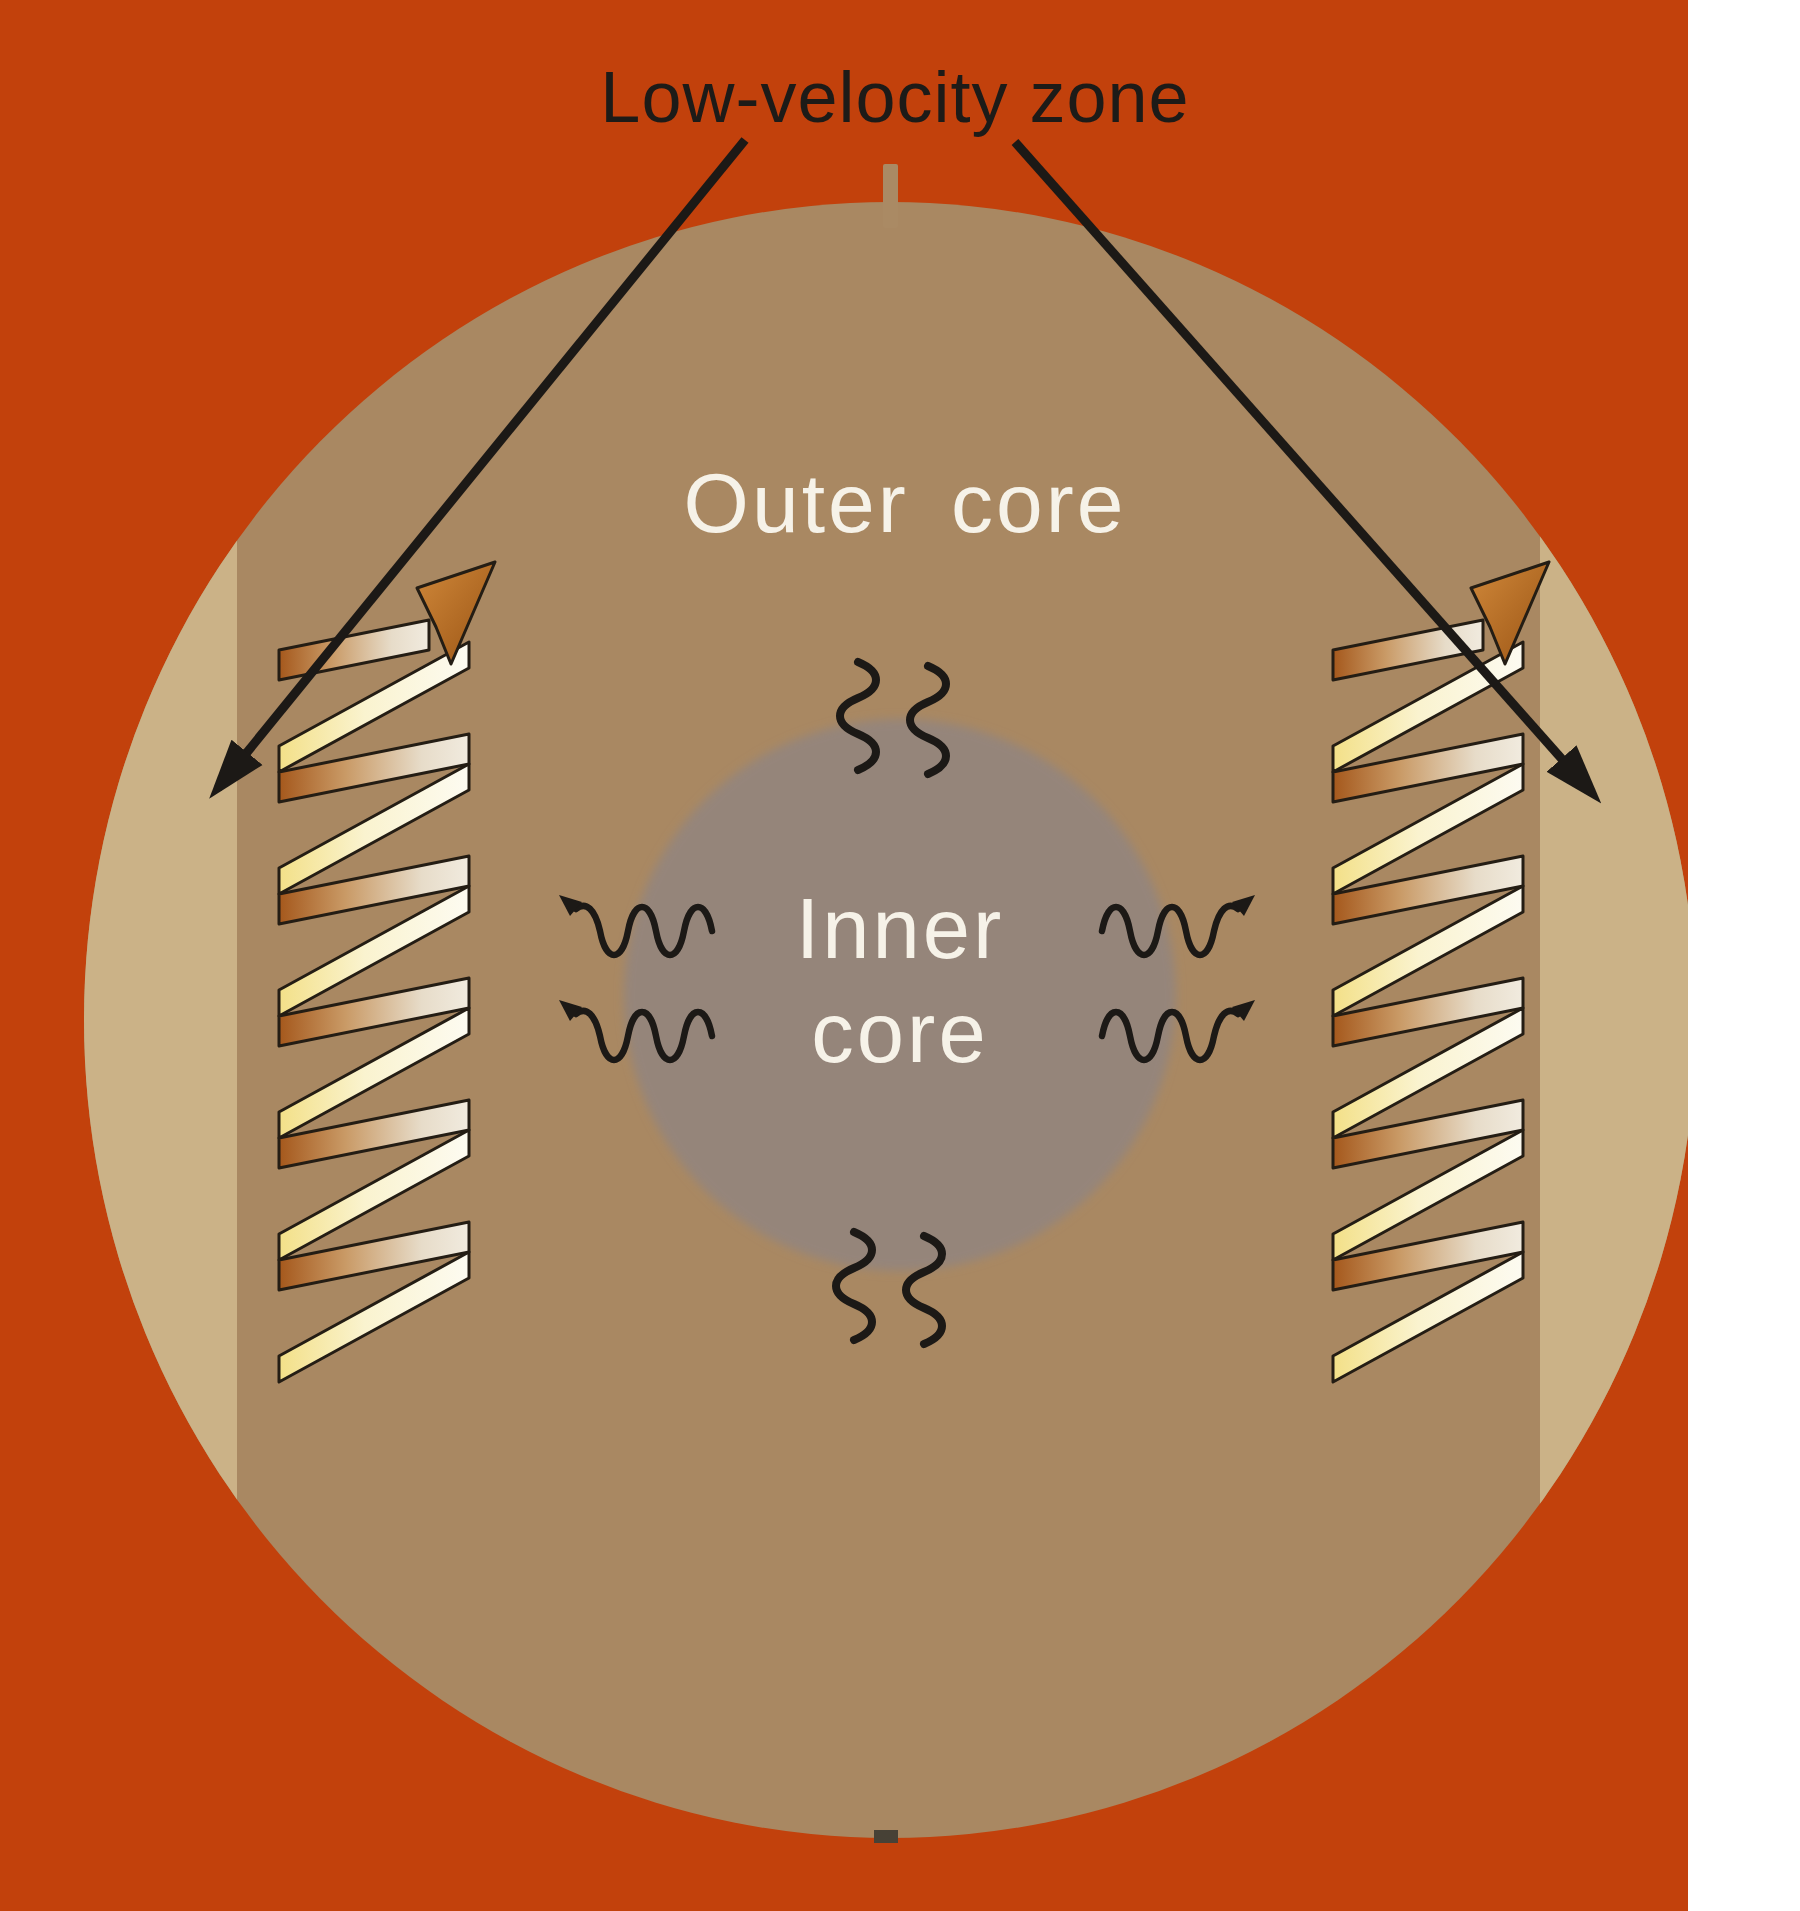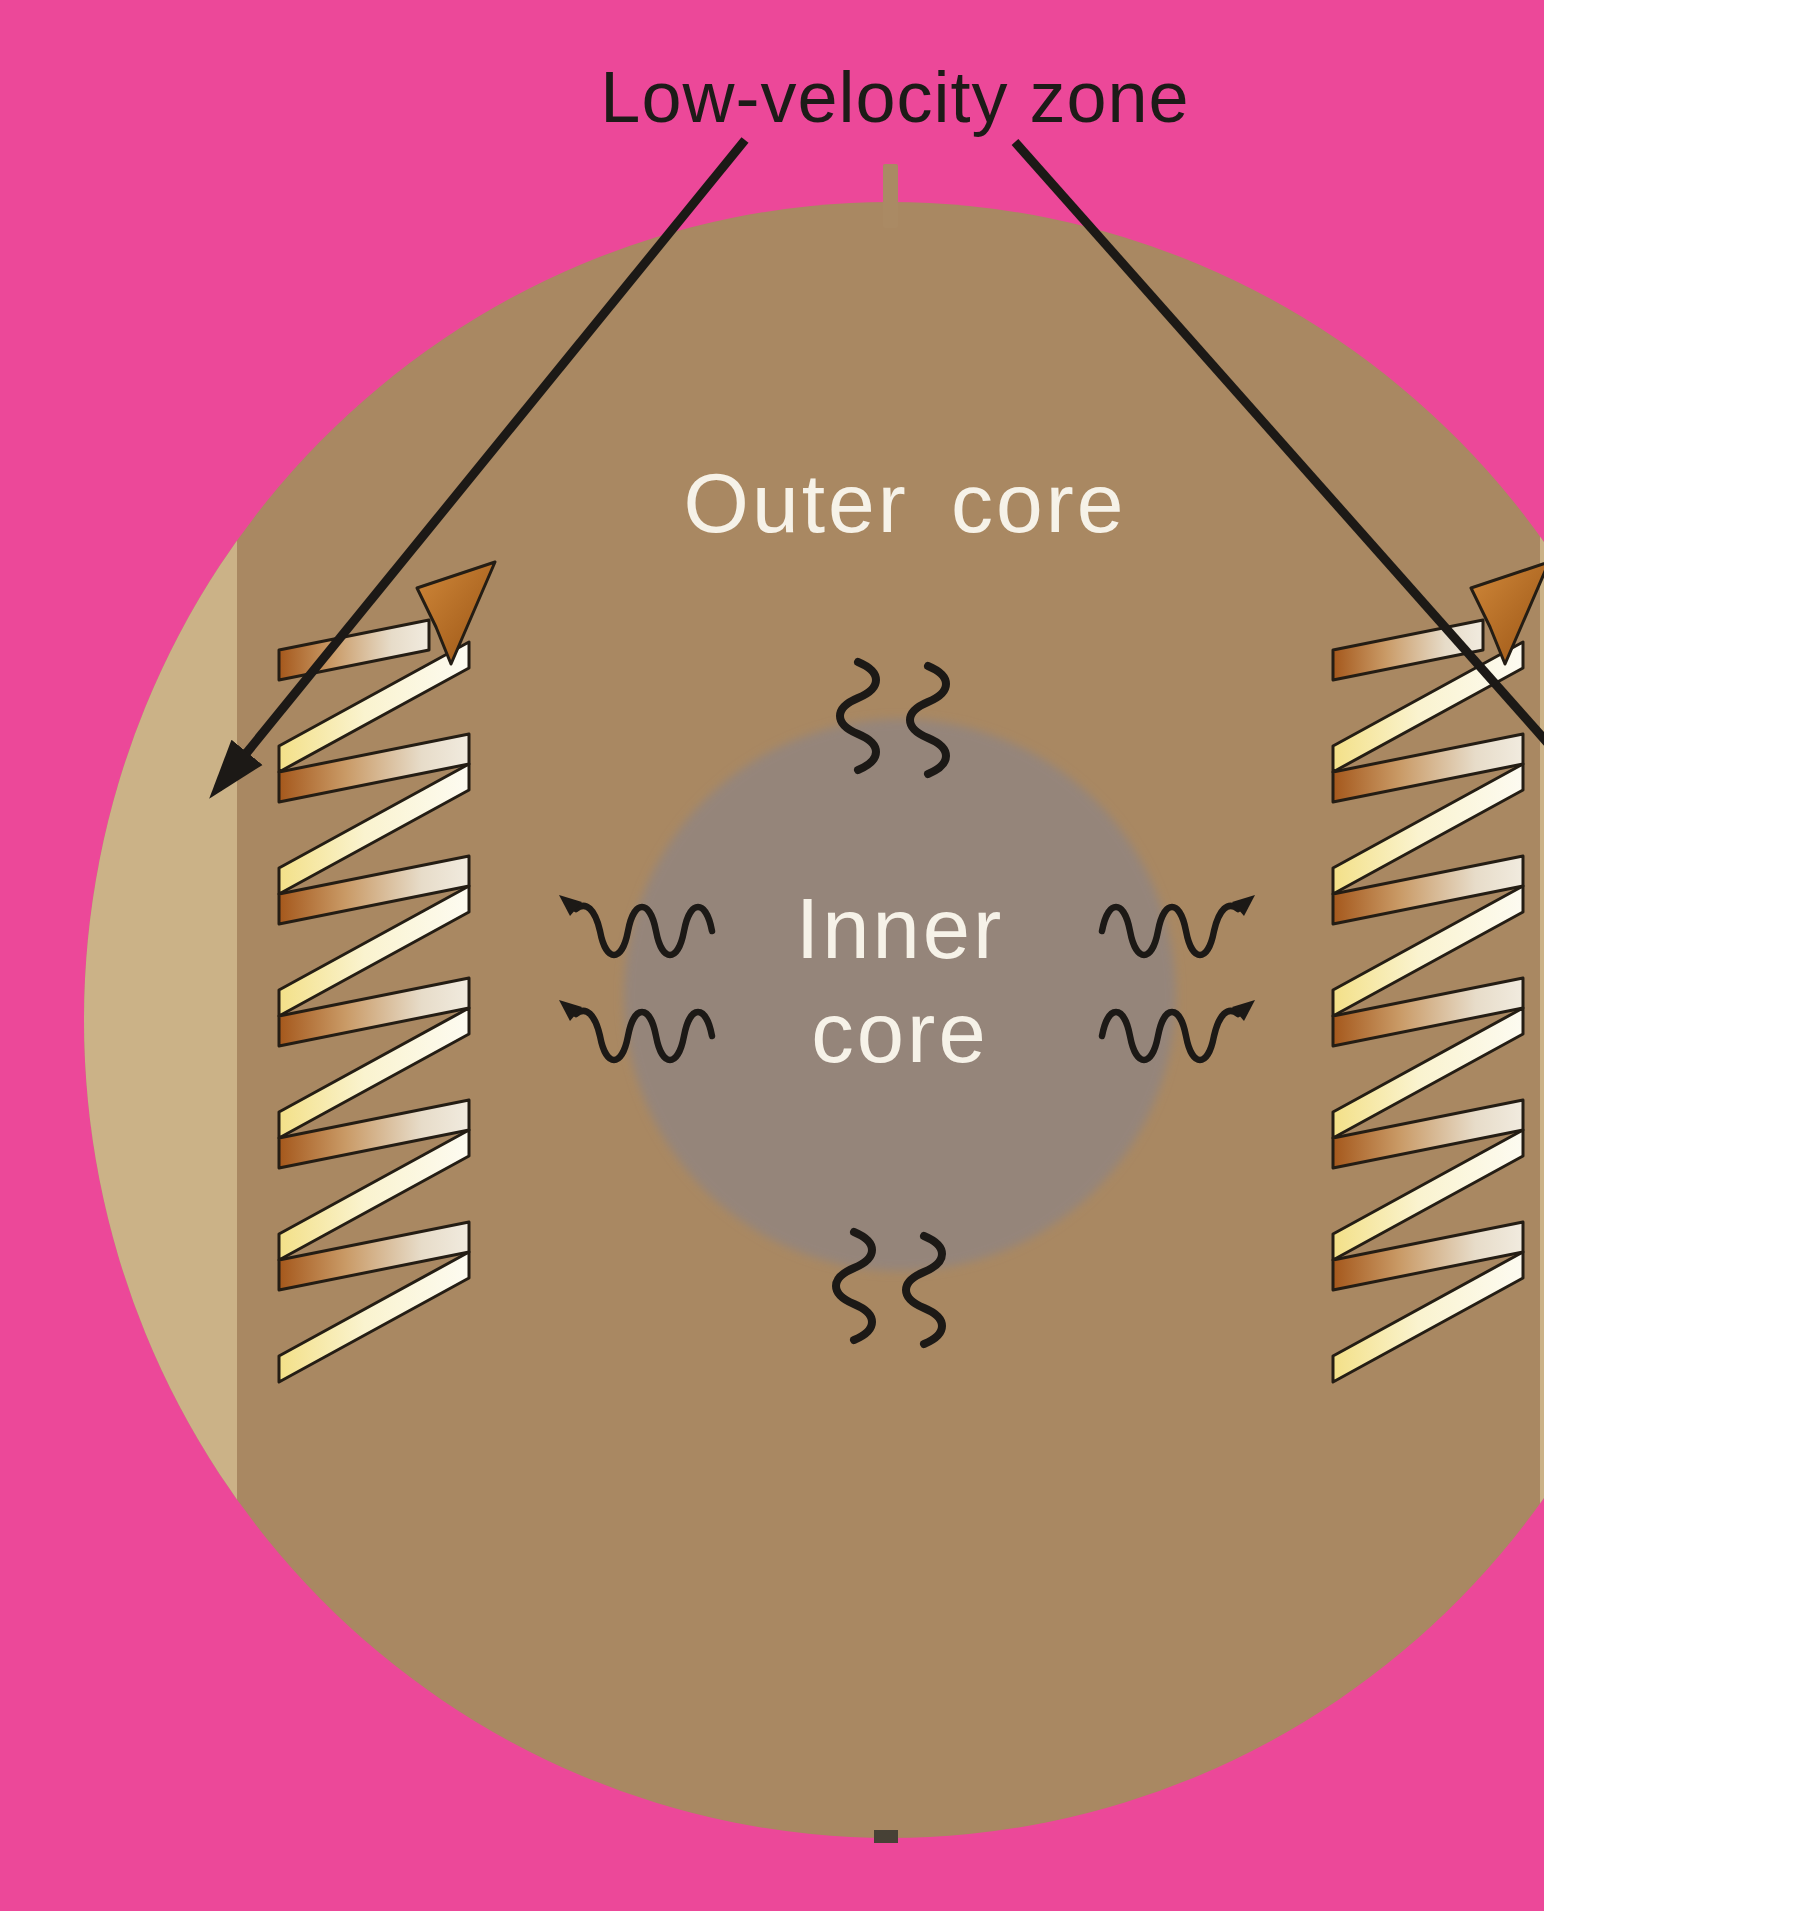--- a/index.html
+++ b/index.html
@@ -1,17 +1,17 @@
 <!DOCTYPE html>
 <html><head>
 <meta charset="utf-8">
 <style>
   html,body{margin:0;padding:0;background:#ffffff;}
   body{width:1800px;height:1911px;font-family:"Liberation Sans",sans-serif;}
-  .stage{position:relative;width:1544px;height:1911px;background:#ec4899;overflow:hidden;}
+  .stage{position:relative;width:1688px;height:1911px;background:#c2410c;overflow:hidden;}
   svg{display:block;}
   text{font-family:"Liberation Sans","DejaVu Sans",sans-serif;}
   .title-text{font-size:72px;fill:#1d1b18;letter-spacing:1px;}
   .core-text{font-size:84px;fill:#f6f2e8;letter-spacing:3px;word-spacing:16px;}
   .inner-text{font-size:85px;fill:#f6f2e8;letter-spacing:3px;}
 </style>
 </head>
 <body>
 
 <div class="stage">

